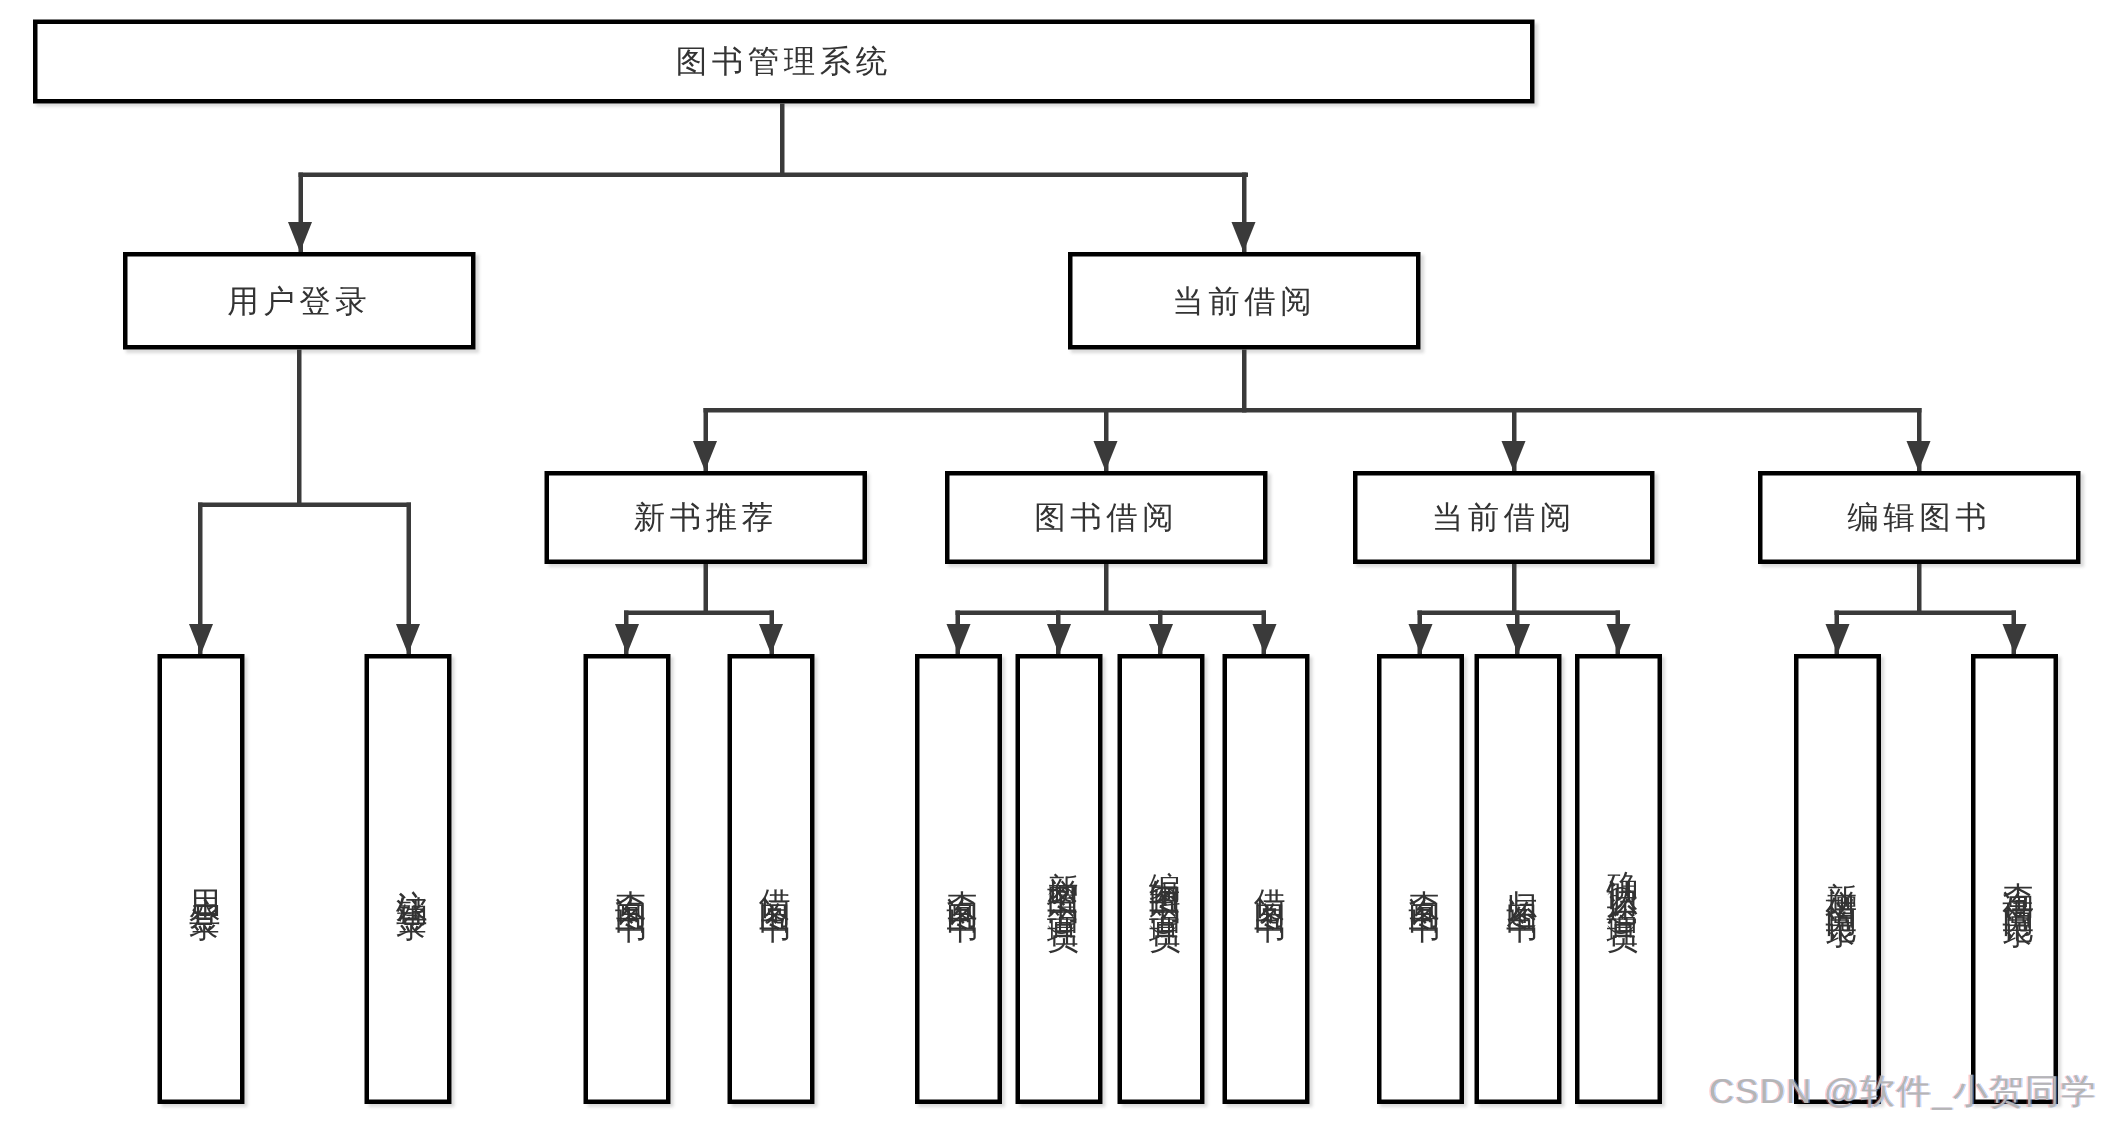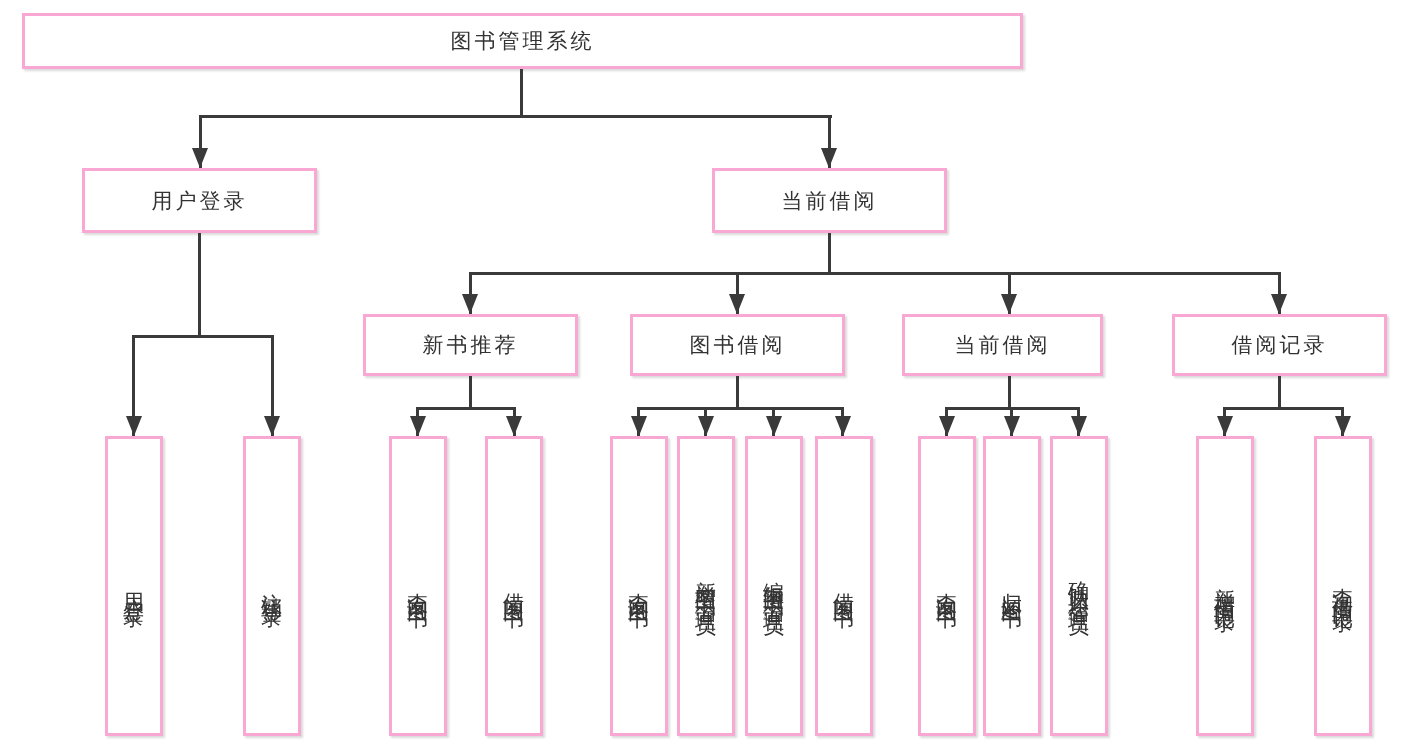--- a/index.html
+++ b/index.html
@@ -8,26 +8,27 @@
     width: 1405px;
     height: 747px;
     background: #ffffff;
     overflow: hidden;
     font-family: "Liberation Sans", sans-serif;
     color: #333333;
   }
   .box {
     position: absolute;
     background: #ffffff;
-    border: 3px solid #f9a8d4;
+    border: 3px solid #000000;
     box-sizing: border-box;
     box-shadow: 2px 2px 2px rgba(90,90,90,0.22);
     display: flex;
     align-items: center;
     justify-content: center;
+    font-family: Liberation Mono, monospace;
   }
   .hbox {
     font-size: 21px;
     letter-spacing: 3px;
     white-space: nowrap;
   }
   .leaf {
     writing-mode: vertical-rl;
     text-orientation: mixed;
     font-size: 21px;
@@ -102,21 +103,21 @@
   <div class="box hbox" style="left:363px; top:314px; width:215px; height:62px;">
     <span>新书推荐</span>
   </div>
   <div class="box hbox" style="left:630px; top:314px; width:215px; height:62px;">
     <span>图书借阅</span>
   </div>
   <div class="box hbox" style="left:902px; top:314px; width:201px; height:62px;">
     <span>当前借阅</span>
   </div>
   <div class="box hbox" style="left:1172px; top:314px; width:215px; height:62px;">
-    <span>借阅记录</span>
+    <span>编辑图书</span>
   </div>
 
   <div class="vl" style="left:469px; top:376px; width:3px; height:34px;"></div>
   <div class="hl" style="left:416px; top:407px; width:100px; height:3px;"></div>
   <div class="vl" style="left:416px; top:407px; width:3px; height:29px;"></div>
   <div class="arr" style="left:410px; top:416px;"></div>
   <div class="vl" style="left:513px; top:407px; width:3px; height:29px;"></div>
   <div class="arr" style="left:506px; top:416px;"></div>
 
   <div class="vl" style="left:736px; top:376px; width:3px; height:34px;"></div>
@@ -183,14 +184,15 @@
     <span>确认归还（管理员）</span>
   </div>
 
   <div class="box leaf" style="left:1196px; top:436px; width:58px; height:300px;">
     <span>新增借阅记录</span>
   </div>
   <div class="box leaf" style="left:1314px; top:436px; width:58px; height:300px;">
     <span>查询借阅记录</span>
   </div>
 
+  <div class="watermark">CSDN @软件_小贺同学</div>
 
 </div>
 
 </body></html>

